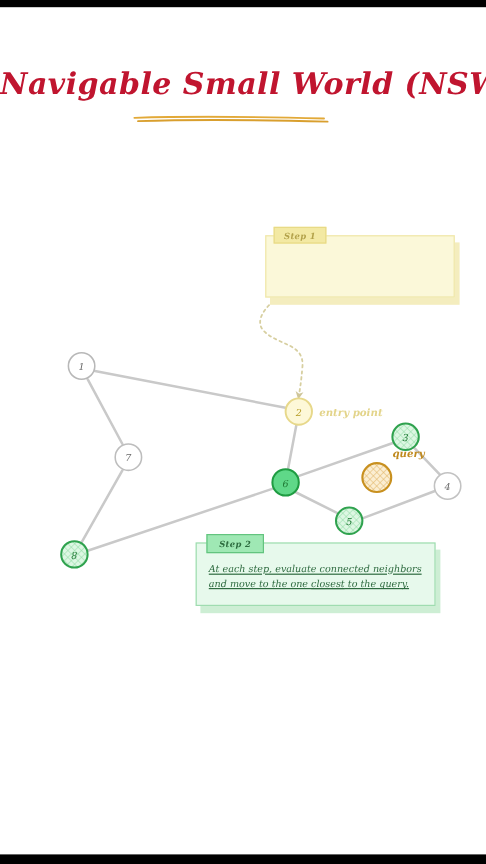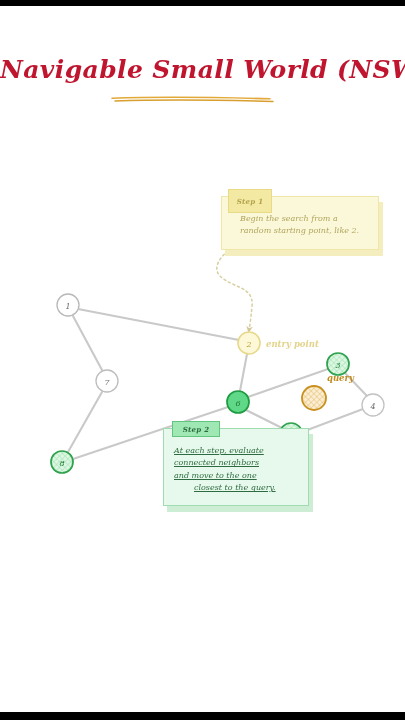--- a/index.html
+++ b/index.html
@@ -125,45 +125,45 @@
   #callout-step1 { left: 221px; top: 196px; width: 158px; }
   #callout-step1 .shadow { background: #f4edbe; }
   #callout-step1 .body {
     background: #fbf8d9;
     border-color: #efe6a8;
     min-height: 52px;
     padding: 16px 10px 11px 18px;
   }
   #callout-step1 .tab {
     left: 6px; top: -8px;
-    width: 44px; height: 24px;
+    width: 44px; height: 14px;
     background: #f3e9a3;
     border-color: #e8da86;
     color: #b3a24a;
   }
   #callout-step1 .text { color: #b1a45c; }
 
   
-  #callout-step2 { left: 163px; top: 428px; width: 146px; }
+  #callout-step2 { left: 163px; top: 452px; width: 200px; }
   #callout-step2 .shadow { background: #cdeed4; }
   #callout-step2 .body {
     background: #e7f9ec;
     border-color: #9fdcb0;
     min-height: 48px;
     padding: 16px 10px 10px 10px;
   }
   #callout-step2 .tab {
     left: 8px; top: -8px;
     width: 48px; height: 16px;
     background: #9fe8b4;
     border-color: #63c47f;
     color: #2d6b3f;
   }
   #callout-step2 .text { color: #2f6b40; text-decoration: underline; }
-  #callout-step2 .text u { text-decoration: underline; margin-left: 20px; }
+  #callout-step2 .text u { text-decoration: underline; }
 </style>
 </head>
 <body>
 
 <div id="page">
 
   <div class="topbar"></div>
 
   <div id="title-wrap">
     <div id="title">Navigable Small World (NSW)</div>
@@ -249,22 +249,20 @@
     </g>
 
     <text class="annot annot-entry" x="266" y="347">entry point</text>
     <text class="annot annot-query" x="327" y="381">query</text>
   </svg>
 
   <div class="callout" id="callout-step1">
     <div class="shadow"></div>
     <div class="body">
       <div class="tab">Step 1</div>
-      <div class="text">Begin the search from a
-random starting point, like 2.</div>
     </div>
   </div>
 
   <div class="callout" id="callout-step2">
     <div class="shadow"></div>
     <div class="body">
       <div class="tab">Step 2</div>
       <div class="text"><span>At each step, evaluate connected neighbors
 and move to the one </span><u>closest</u><span> to the query.</span></div>
     </div>

